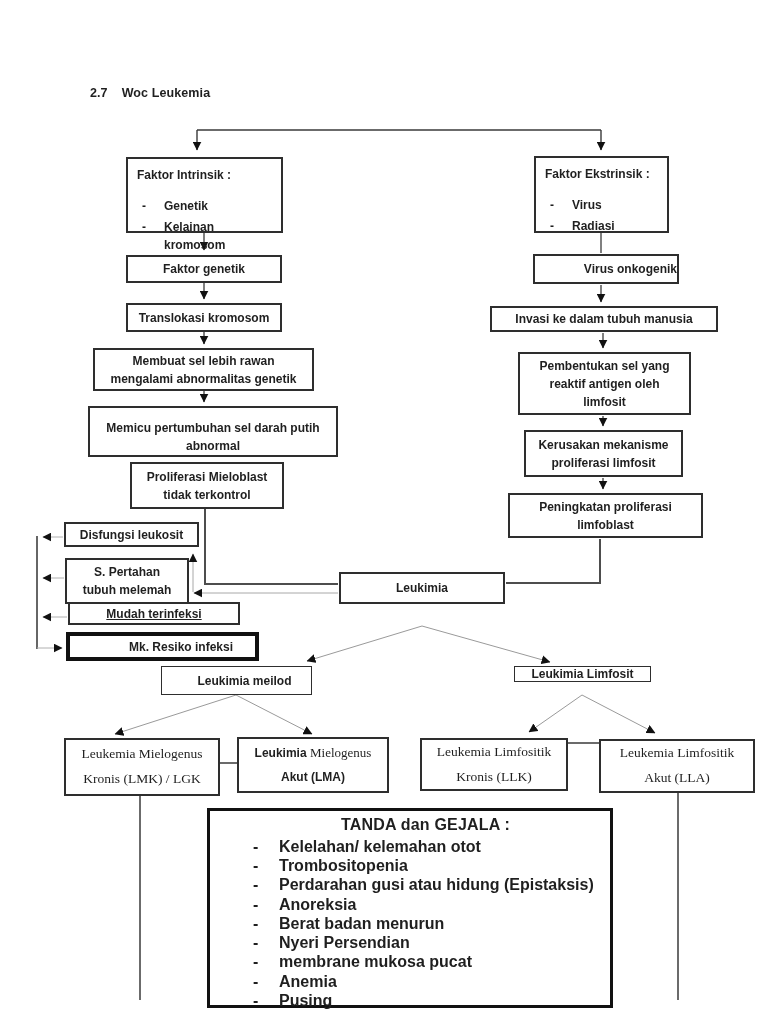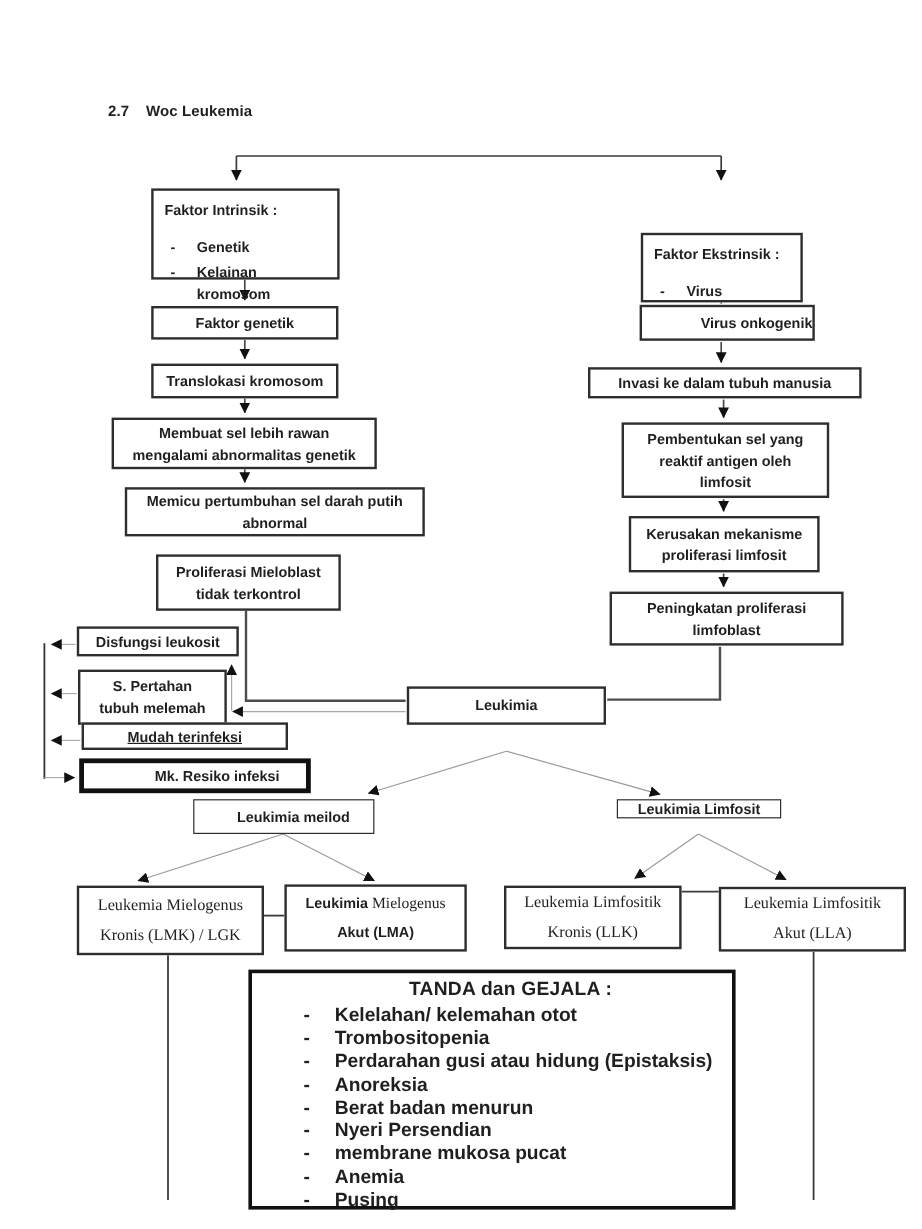--- a/index.html
+++ b/index.html
@@ -114,21 +114,21 @@
     <div class="dash-item">
       <span class="dash">-</span>
       <span>Genetik</span>
     </div>
     <div class="dash-item">
       <span class="dash">-</span>
       <span>Kelainan kromosom</span>
     </div>
   </div>
 
-  <div class="node align-left" style="left:534px;top:156px;width:135px;height:58px;margin-top:38px;">
+  <div class="node align-left" style="left:534px;top:156px;width:135px;height:77px;">
     <div class="node-heading">Faktor Ekstrinsik :</div>
     <div class="dash-item">
       <span class="dash">-</span>
       <span>Virus</span>
     </div>
     <div class="dash-item">
       <span class="dash">-</span>
       <span>Radiasi</span>
     </div>
   </div>
@@ -141,21 +141,21 @@
       <span>Translokasi kromosom</span>
     </div>
 
   <div class="node" style="left:93px;top:348px;width:221px;height:43px;">
     <div>
       <span class="ln">Membuat sel lebih rawan</span>
       <span class="ln">mengalami abnormalitas genetik</span>
     </div>
   </div>
 
-  <div class="node" style="left:104px;top:406px;width:250px;height:41px;">
+  <div class="node" style="left:88px;top:406px;width:250px;height:51px;align-items:flex-end;">
     <div>
       <span class="ln">Memicu pertumbuhan sel darah putih</span>
       <span class="ln">abnormal</span>
     </div>
   </div>
 
   <div class="node" style="left:130px;top:462px;width:154px;height:47px;">
     <div>
       <span class="ln">Proliferasi Mieloblast</span>
       <span class="ln">tidak terkontrol</span>

